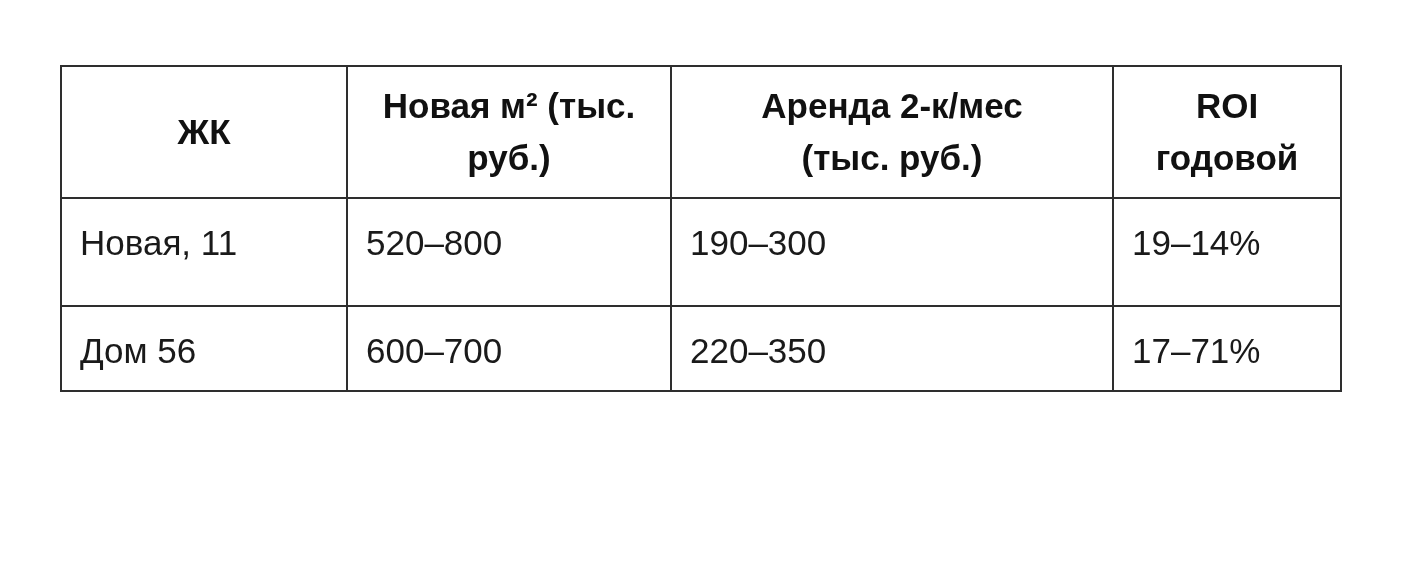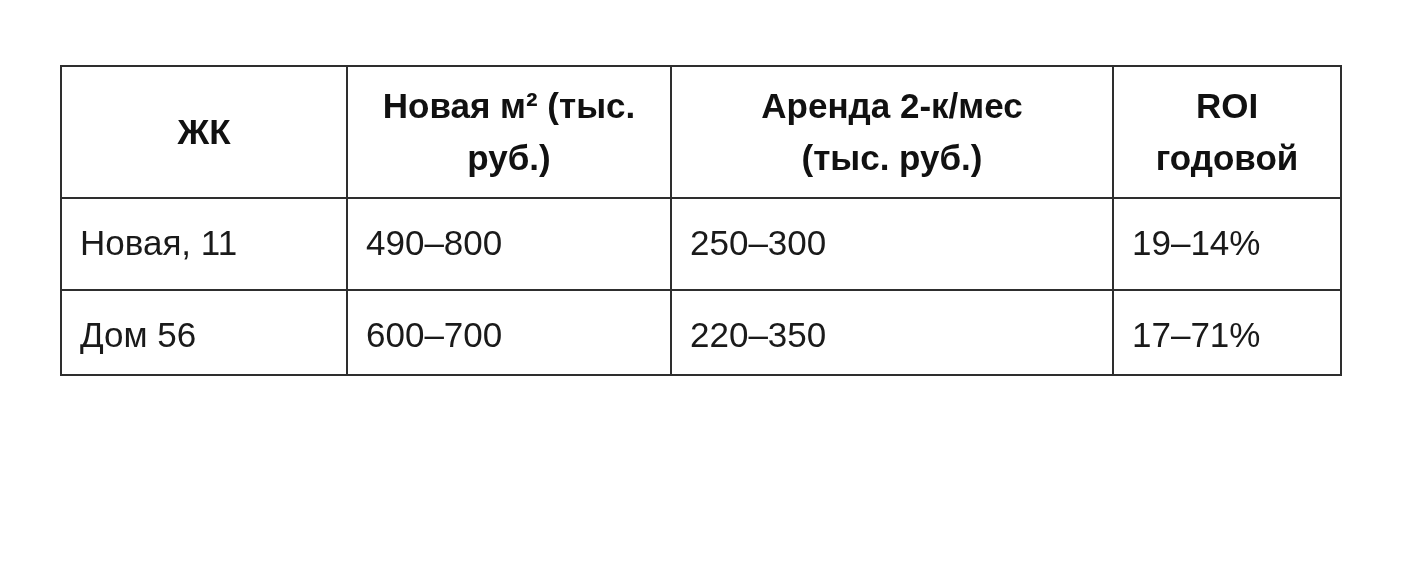--- a/index.html
+++ b/index.html
@@ -53,21 +53,21 @@
     color: #1a1a1a;
     text-align: left;
     vertical-align: top;
     line-height: 1.5;
     padding: 18px 16px 12px 18px;
   }
   .col-complex { width: 286px; }
   .col-price   { width: 324px; }
   .col-rent    { width: 442px; }
   .col-roi     { width: 228px; }
-  .row-1 td { height: 92px; }
+  .row-1 td { height: 108px; }
   .row-2 td { height: 131px; }
   .row-3 td { height: 68px; }
   .data-table td .cell-text {
     display: inline-block;
     max-width: 100%;
   }
   td.cell-complex .cell-text { max-width: 250px; }
 </style>
 </head>
 <body>
@@ -84,22 +84,22 @@
       <tr>
         <th><span>ЖК</span></th>
         <th><span class="hw2">Новая м² (тыс. руб.)</span></th>
         <th><span class="hw3">Аренда 2-к/мес (тыс. руб.)</span></th>
         <th><span class="hw4">ROI годовой</span></th>
       </tr>
     </thead>
     <tbody>
       <tr class="row-1">
         <td class="cell-complex"><span class="cell-text">Новая, 11</span></td>
-        <td><span class="cell-text">490–800</span></td>
-        <td><span class="cell-text">250–300</span></td>
+        <td><span class="cell-text">520–800</span></td>
+        <td><span class="cell-text">190–300</span></td>
         <td><span class="cell-text">19–14%</span></td>
       </tr>
       <tr class="row-3">
         <td class="cell-complex"><span class="cell-text">Дом 56</span></td>
         <td><span class="cell-text">600–700</span></td>
         <td><span class="cell-text">220–350</span></td>
         <td><span class="cell-text">17–71%</span></td>
       </tr>
     </tbody>
   </table>

